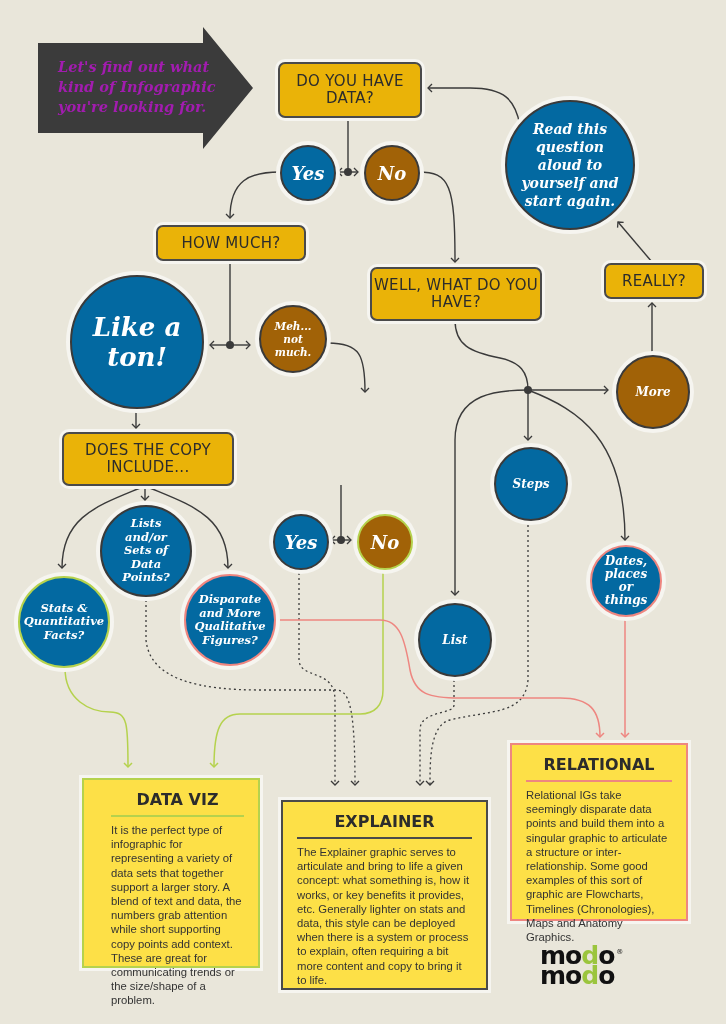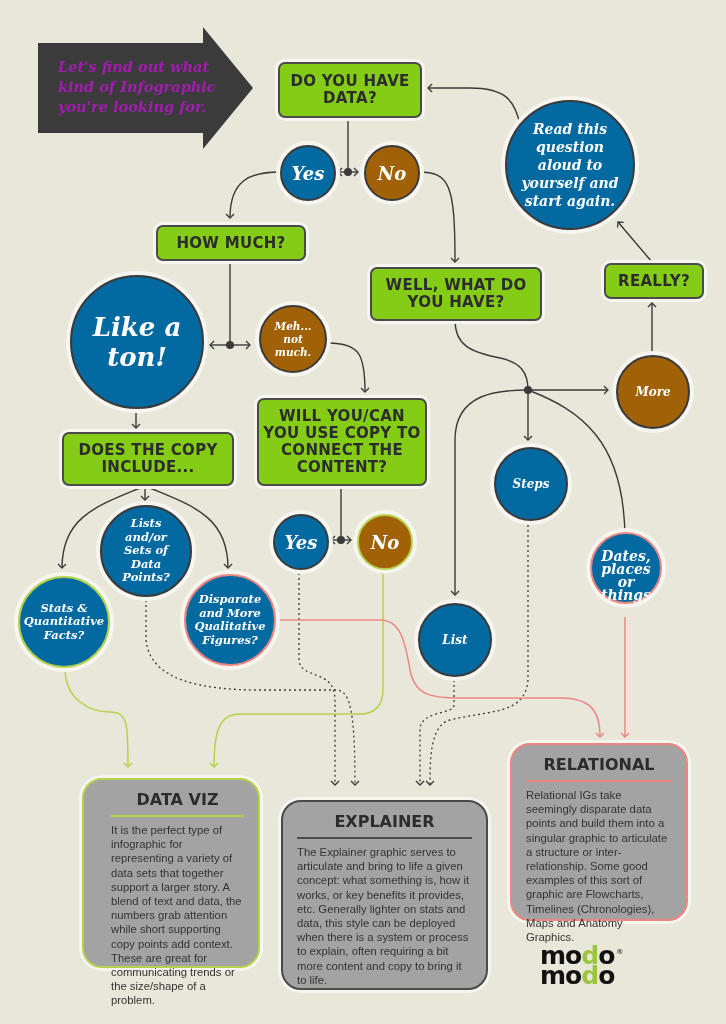--- a/index.html
+++ b/index.html
@@ -1,28 +1,28 @@
 <!DOCTYPE html>
 <html><head>
 <meta charset="utf-8">
 <style>
   html, body { margin:0; padding:0; }
   body { width:726px; height:1024px; background:#e9e6da; position:relative; overflow:hidden; font-family:"DejaVu Sans", sans-serif; }
   #canvas { position:absolute; left:0; top:0; width:726px; height:1024px; }
   svg.links { position:absolute; left:0; top:0; }
   .arrow-banner { position:absolute; left:38px; top:27px; width:215px; height:122px; }
   .arrow-banner .txt { position:absolute; left:20px; top:30px; width:170px; color:#a21caf; font-family:"DejaVu Serif", serif; font-style:italic; font-weight:bold; font-size:14.5px; line-height:20px; }
-  .qbox { position:absolute; background:#84cc16; border:2px solid #4a4a4a; border-radius:7px; box-shadow:0 0 0 3px #f6f5f0; text-align:center; font-family:"DejaVu Sans", sans-serif; font-weight:bold; color:#2c2c2c; display:flex; align-items:center; justify-content:center; letter-spacing:0.3px; }
+  .qbox { position:absolute; background:#eab308; border:2px solid #4a4a4a; border-radius:7px; box-shadow:0 0 0 3px #f6f5f0; text-align:center; font-family:"DejaVu Sans", sans-serif; font-weight:normal; color:#2c2c2c; display:flex; align-items:center; justify-content:center; letter-spacing:0.3px; }
   .circ { position:absolute; border-radius:50%; display:flex; align-items:center; justify-content:center; text-align:center; color:#fff; font-family:"DejaVu Serif", serif; font-style:italic; font-weight:bold; box-shadow:0 0 0 4px #f6f5f0; }
   .teal { background:#0369a1; }
   .pink { background:#a16207; }
   .ring-pink { border:2px solid #ee8680; }
   .ring-green { border:2px solid #b5d24d; }
   .ring-darkp { border:2px solid #3a3a3a; }
-  .result { position:absolute; background:#a3a3a3; border-radius:20px; padding:10px 14px; box-sizing:border-box; box-shadow:0 0 0 3px #f6f5f0; }
+  .result { position:absolute; background:#fde047; border-radius:0; padding:10px 14px; box-sizing:border-box; box-shadow:0 0 0 3px #f6f5f0; }
   .result h2 { margin:0 0 6px 0; text-align:center; font-family:"DejaVu Sans", sans-serif; font-weight:bold; font-size:16px; color:#2c2c2c; padding-bottom:6px; }
   .result p { margin:0; font-family:"Liberation Sans", sans-serif; font-size:11.3px; line-height:14.2px; color:#333; }
   .logo { position:absolute; left:540px; top:946px; font-family:"DejaVu Sans", sans-serif; font-weight:bold; font-size:25px; line-height:20px; letter-spacing:-1px; color:#111; }
   .logo .g { color:#9bc53d; }
   .logo .reg { position:absolute; right:-8px; top:-4px; font-size:7px; font-weight:normal; }
 </style>
 </head>
 <body>
 
 <div id="canvas">
@@ -118,23 +118,20 @@
     </div>
   <div class="qbox" style="left:370px;top:267px;width:168px;height:50px;font-size:15px;line-height:17px;">
       <span>WELL, WHAT DO YOU HAVE?</span>
     </div>
   <div class="qbox" style="left:604px;top:263px;width:96px;height:32px;font-size:15px;">
       <span>REALLY?</span>
     </div>
   <div class="qbox" style="left:62px;top:432px;width:168px;height:50px;font-size:15px;line-height:17px;">
       <span>DOES THE COPY INCLUDE...</span>
     </div>
-  <div class="qbox" style="left:257px;top:398px;width:166px;height:84px;font-size:15px;line-height:17px;">
-      <span>WILL YOU/CAN YOU USE COPY TO CONNECT THE CONTENT?</span>
-    </div>
 
   <div class="circ teal ring-darkp" style="left:280px;top:145px;width:52px;height:52px;font-size:18px;">
       <span>Yes</span>
     </div>
   <div class="circ pink ring-darkp" style="left:364px;top:145px;width:52px;height:52px;font-size:18px;">
       <span>No</span>
     </div>
   <div class="circ teal ring-darkp" style="left:505px;top:100px;width:130px;height:130px;font-size:14px;line-height:18px;padding:0 14px;box-sizing:border-box;">
       <span>Read this question aloud to yourself and start again.</span>
     </div>
@@ -146,21 +143,21 @@
     </div>
   <div class="circ pink ring-darkp" style="left:616px;top:355px;width:70px;height:70px;font-size:12px;">
       <span>More</span>
     </div>
   <div class="circ teal ring-darkp" style="left:494px;top:447px;width:70px;height:70px;font-size:12px;">
       <span>Steps</span>
     </div>
   <div class="circ teal ring-darkp" style="left:418px;top:603px;width:70px;height:70px;font-size:12px;">
       <span>List</span>
     </div>
-  <div class="circ teal ring-pink" style="left:590px;top:532px;width:72px;height:72px;font-size:14px;line-height:13px;padding:0 8px;box-sizing:border-box;align-items:flex-end;">
+  <div class="circ teal ring-pink" style="left:590px;top:545px;width:72px;height:72px;font-size:12px;line-height:13px;padding:0 8px;box-sizing:border-box;">
       <span>Dates, places or things</span>
     </div>
   <div class="circ teal ring-darkp" style="left:100px;top:505px;width:92px;height:92px;font-size:11.5px;line-height:13.5px;padding:0 18px;box-sizing:border-box;">
       <span>Lists and/or Sets of Data Points?</span>
     </div>
   <div class="circ teal ring-green" style="left:18px;top:576px;width:92px;height:92px;font-size:11.5px;line-height:13.5px;padding:0 6px;box-sizing:border-box;">
       <span>Stats &amp; Quantitative Facts?</span>
     </div>
   <div class="circ teal ring-pink" style="left:184px;top:574px;width:92px;height:92px;font-size:11.5px;line-height:13.5px;padding:0 6px;box-sizing:border-box;">
       <span>Disparate and More Qualitative Figures?</span>

